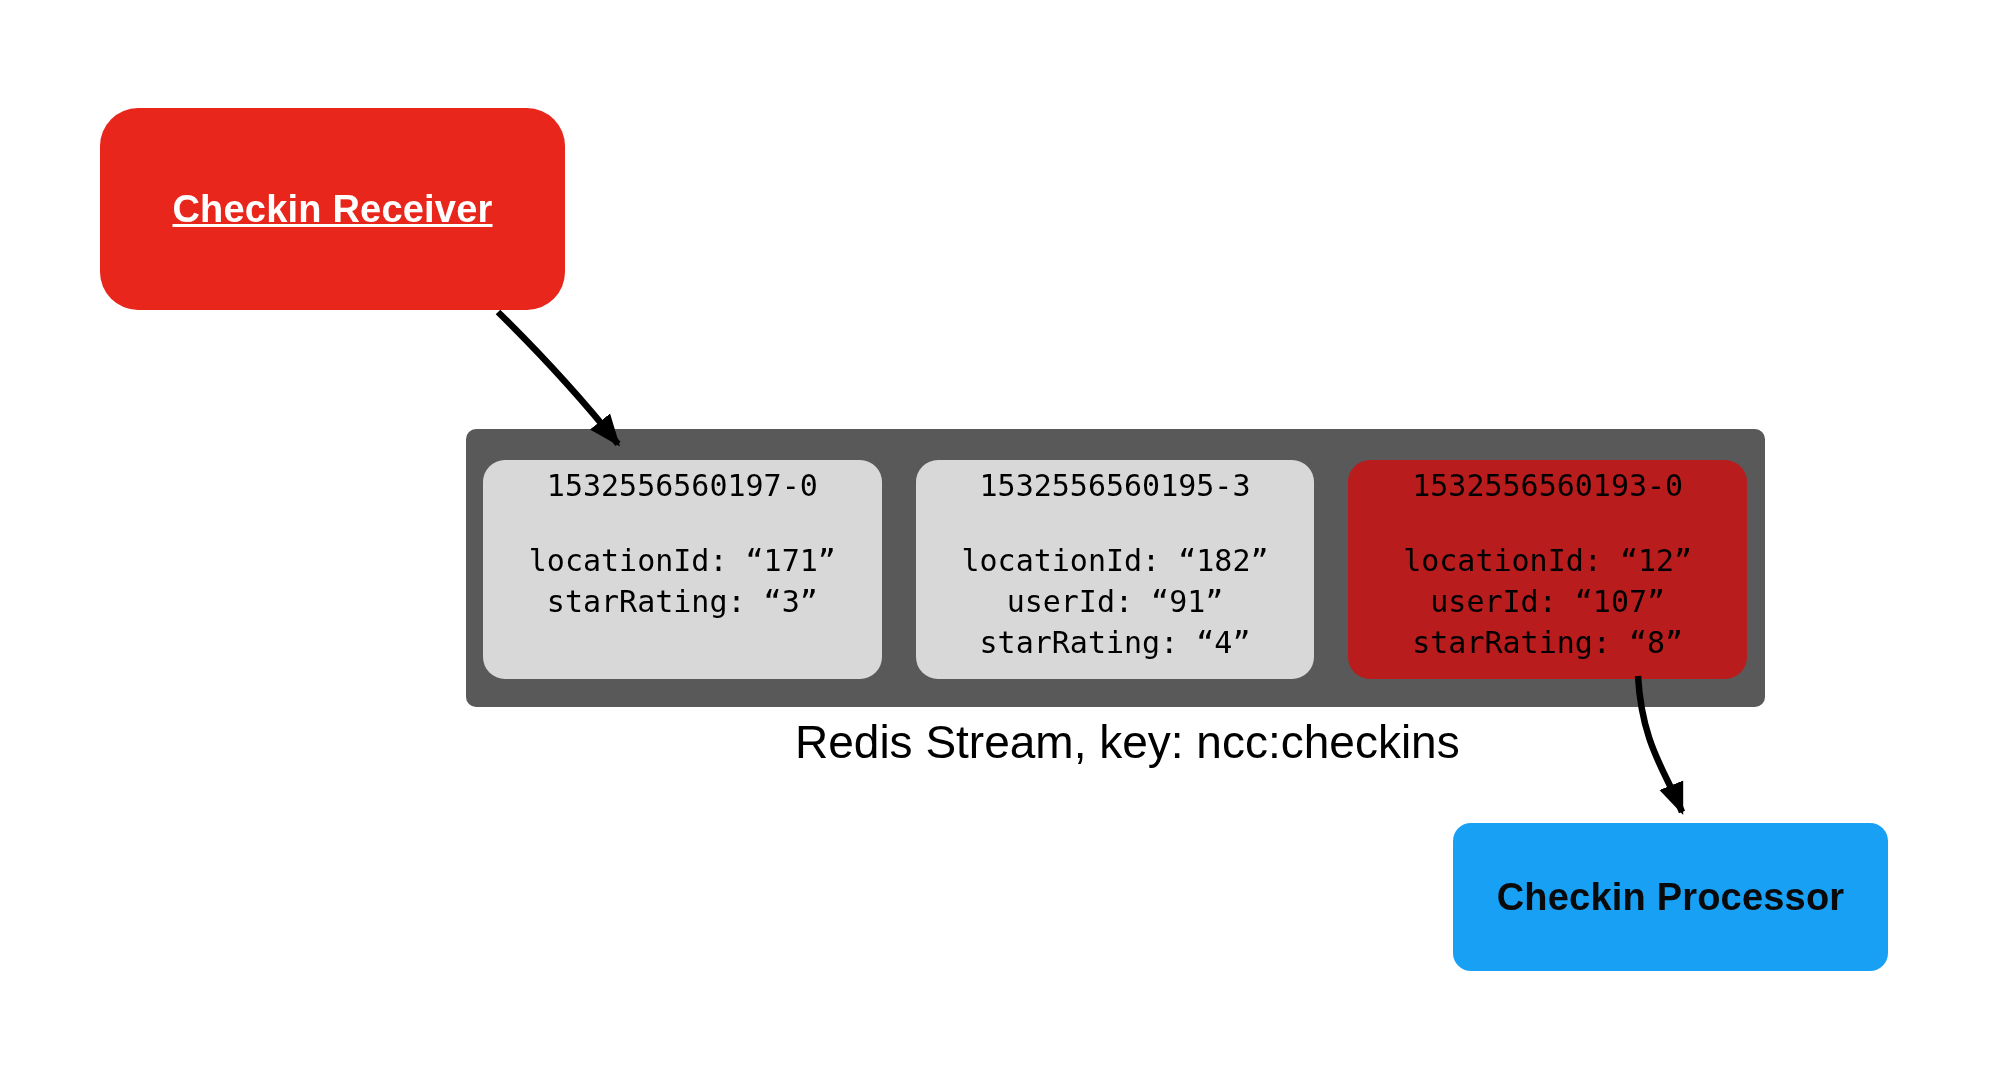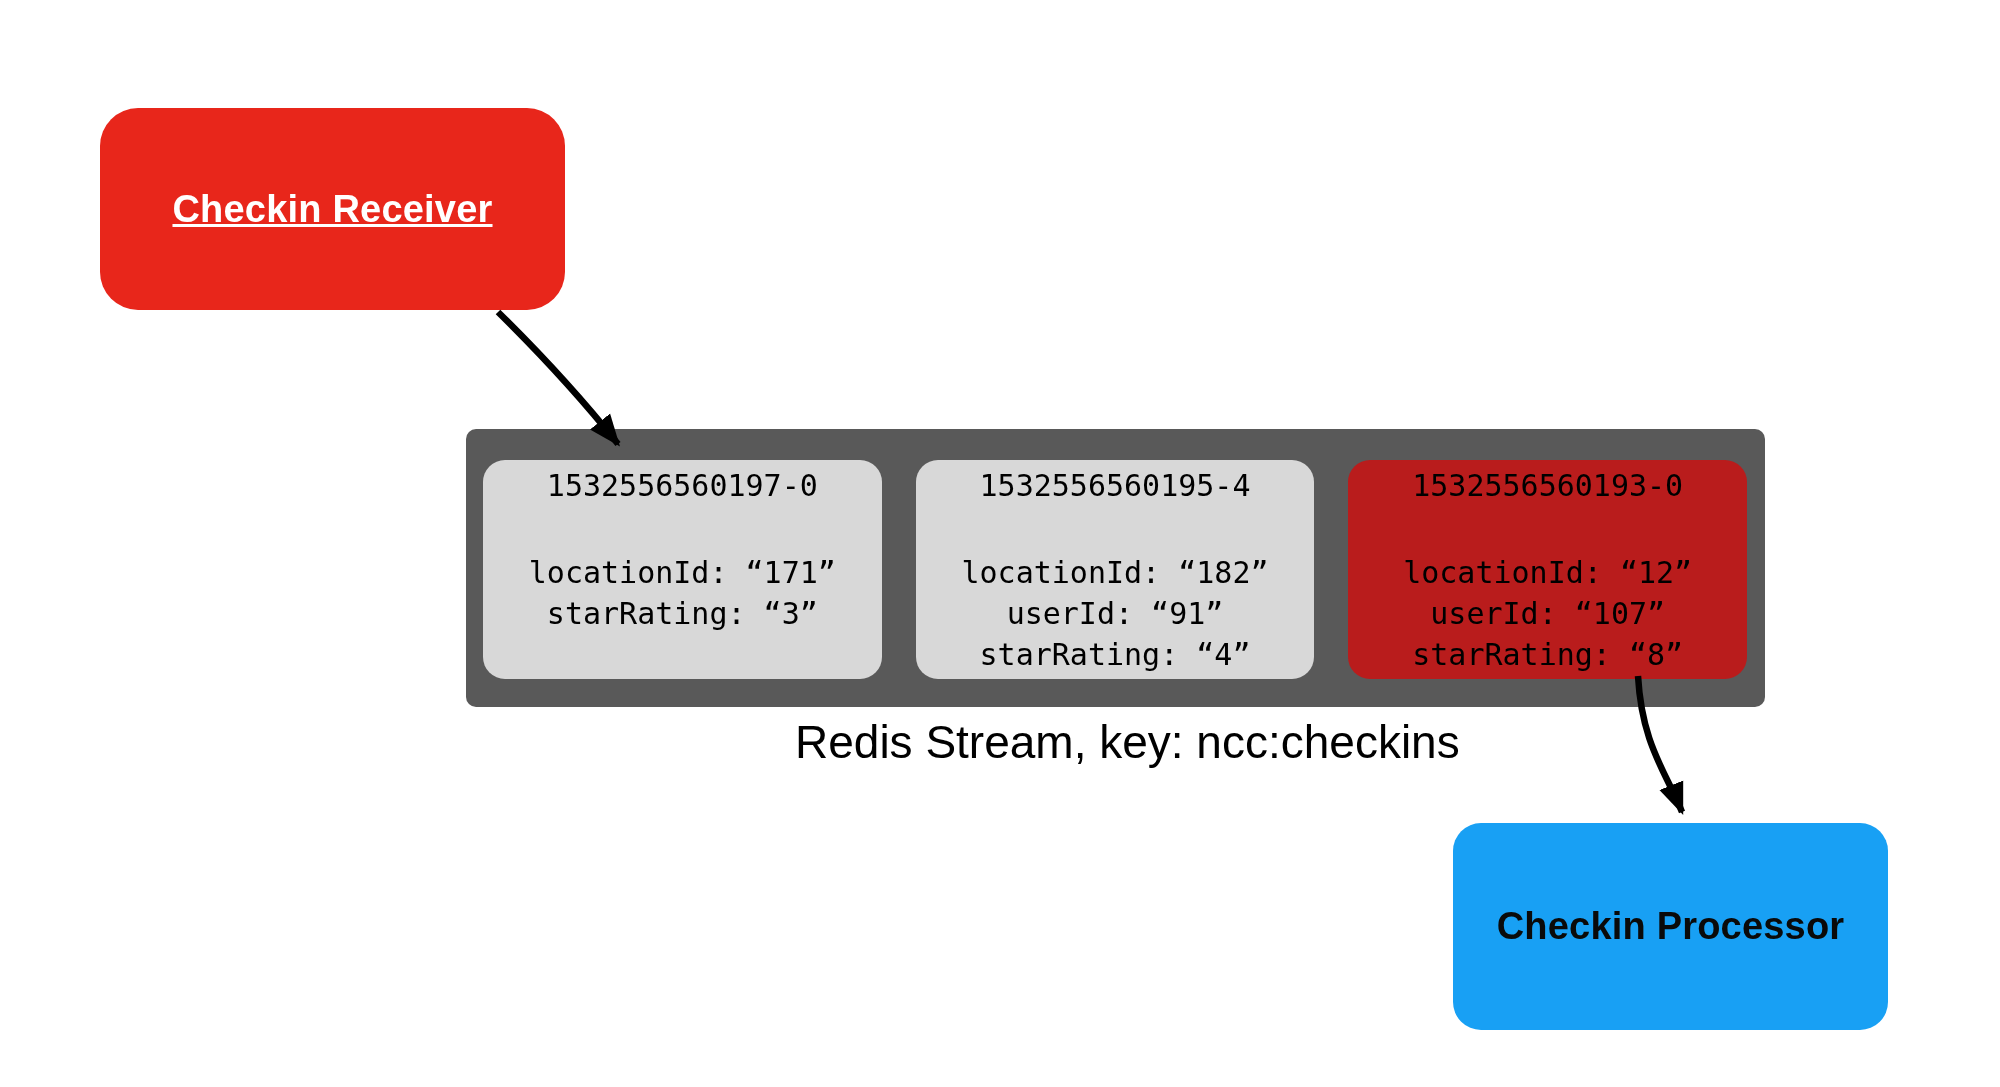--- a/index.html
+++ b/index.html
@@ -5,33 +5,33 @@
   html,body{margin:0;padding:0;background:#ffffff;}
   .stage{
     position:relative;width:2000px;height:1087px;background:#ffffff;
     overflow:hidden;font-family:"Liberation Sans",sans-serif;
   }
   .node{
     position:absolute;display:flex;align-items:center;justify-content:center;
     font-weight:bold;font-size:38px;letter-spacing:0.2px;
   }
   .node-receiver{left:100px;top:108px;width:465px;height:202px;border-radius:38px;color:#ffffff;}
-  .node-processor{left:1453px;top:823px;width:435px;height:207px;border-radius:28px;color:#0a0a0a;}
+  .node-processor{left:1453px;top:823px;width:435px;height:148px;border-radius:18px;color:#0a0a0a;}
   .stream{
     position:absolute;left:466px;top:429px;width:1299px;height:278px;
     border-radius:10px;display:flex;gap:34px;
     padding:31px 18px 28px 17px;box-sizing:border-box;
   }
   .entry{
     flex:1;border-radius:22px;text-align:center;
     font-family:"DejaVu Sans Mono",monospace;font-size:30px;color:#000000;
     padding-top:8px;box-sizing:border-box;
   }
   .entry-id{line-height:36px;white-space:nowrap;}
-  .entry-fields{margin-top:48px;line-height:41px;}
+  .entry-fields{margin-top:36px;line-height:41px;}
   .entry-field{white-space:nowrap;}
   .stream-caption{
     position:absolute;left:795px;top:714px;width:600px;
     text-align:center;font-size:46px;line-height:56px;color:#000000;white-space:nowrap;
   }
   svg.arrows{position:absolute;left:0;top:0;pointer-events:none;}
 </style>
 </head>
 <body>
 
@@ -45,21 +45,21 @@
 
     <div class="entry" style="background: rgb(216, 216, 216);">
       <div class="entry-id">1532556560197-0</div>
       <div class="entry-fields">
         <div class="entry-field">locationId: “171”</div>
         <div class="entry-field">starRating: “3”</div>
       </div>
     </div>
 
     <div class="entry" style="background: rgb(216, 216, 216);">
-      <div class="entry-id">1532556560195-4</div>
+      <div class="entry-id">1532556560195-3</div>
       <div class="entry-fields">
         <div class="entry-field">locationId: “182”</div>
         <div class="entry-field">userId: “91”</div>
         <div class="entry-field">starRating: “4”</div>
       </div>
     </div>
 
     <div class="entry" style="background: #b91c1c;">
       <div class="entry-id">1532556560193-0</div>
       <div class="entry-fields">

